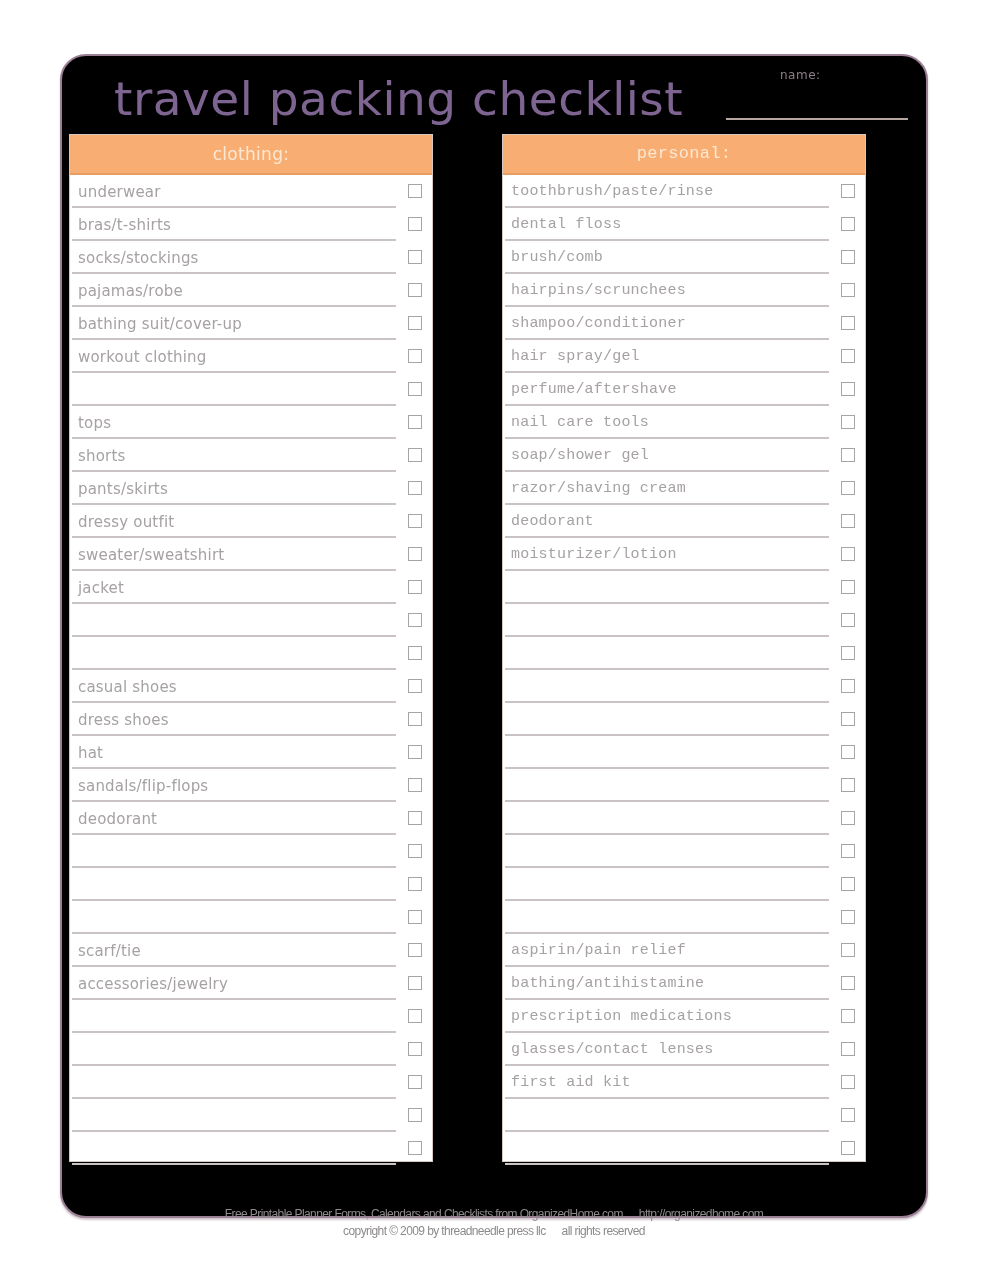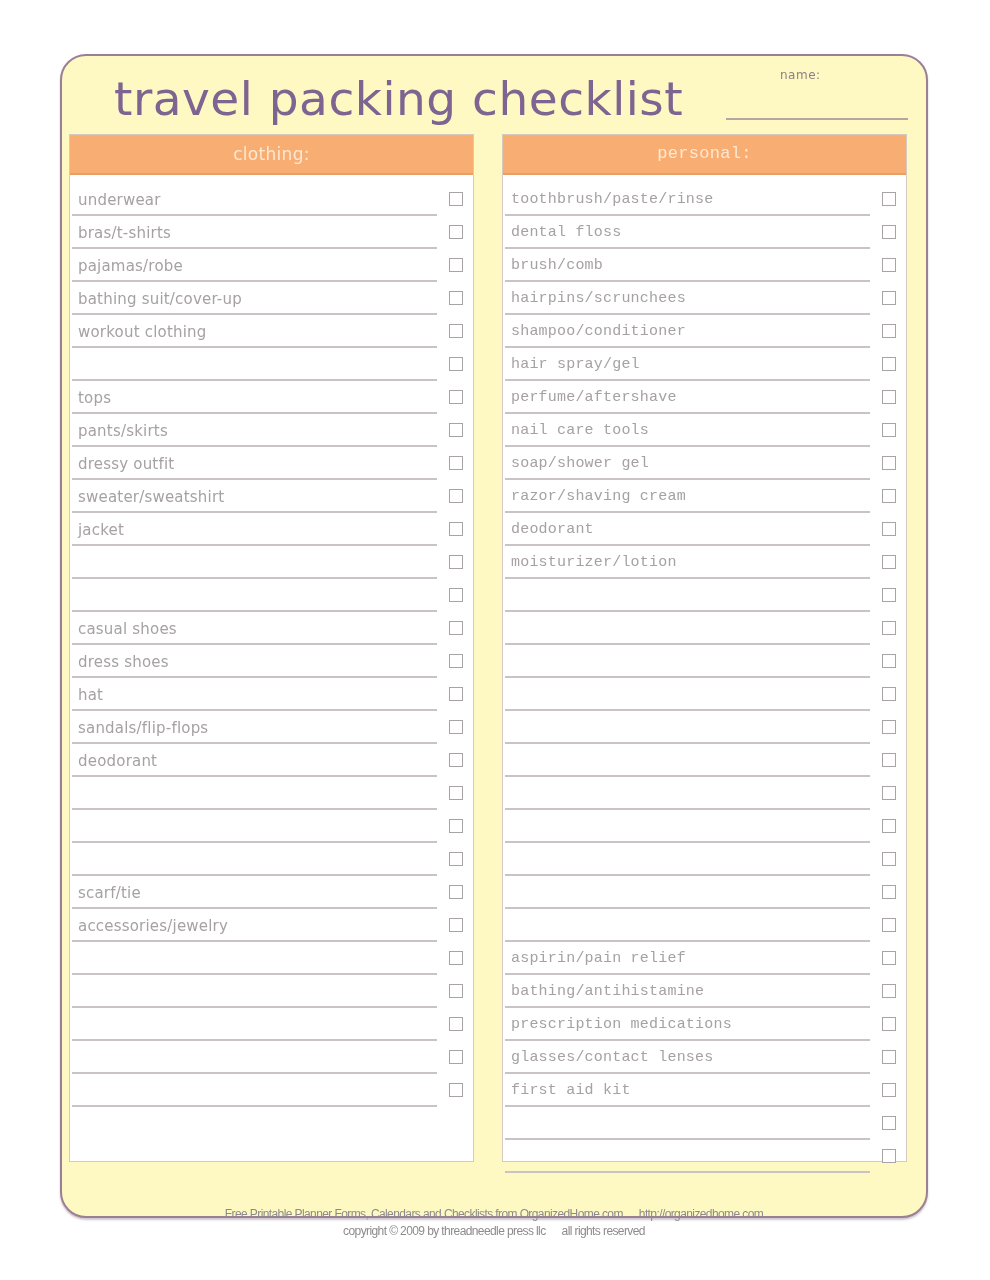--- a/index.html
+++ b/index.html
@@ -13,21 +13,21 @@
       position: relative;
       font-family: "DejaVu Sans", sans-serif;
       overflow: hidden;
     }
     .sheet {
       position: absolute;
       left: 60px;
       top: 54px;
       width: 868px;
       height: 1164px;
-      background: #fef9c3;
+      background: #000000;
       border: 2px solid #9b7f95;
       border-radius: 26px;
       box-sizing: border-box;
       box-shadow: 0 2px 2px rgba(120, 90, 110, 0.35);
     }
     .title {
       position: absolute;
       left: 52px;
       top: 8px;
       font-size: 47px;
@@ -49,40 +49,40 @@
       position: absolute;
       left: 664px;
       top: 62px;
       width: 182px;
       height: 0;
       border-top: 2px solid #b7a5a0;
     }
     .column {
       position: absolute;
       top: 78px;
-      width: 405px;
+      width: 364px;
       height: 1028px;
       background: #ffffff;
       border: 1px solid #d7c9bf;
       box-sizing: border-box;
     }
     .col-left { left: 7px; }
     .col-right { left: 440px; font-family: Liberation Mono, monospace; }
     .col-header {
       height: 38px;
       background: #f8ae72;
       border-bottom: 2px solid #e89f66;
       color: #fde8d4;
       text-align: center;
       font-size: 17px;
       line-height: 38px;
       letter-spacing: 0.3px;
     }
     .rows {
-      padding-top: 8px;
+      padding-top: 0px;
     }
     .row {
       position: relative;
       height: 33px;
       box-sizing: border-box;
     }
     .row-line {
       position: absolute;
       left: 2px;
       right: 36px;
@@ -141,20 +141,25 @@
           <span class="row-label">underwear</span>
           <div class="row-line"></div>
           <div class="checkbox"></div>
         </div>
         <div class="row">
           <span class="row-label">bras/t-shirts</span>
           <div class="row-line"></div>
           <div class="checkbox"></div>
         </div>
         <div class="row">
+          <span class="row-label">socks/stockings</span>
+          <div class="row-line"></div>
+          <div class="checkbox"></div>
+        </div>
+        <div class="row">
           <span class="row-label">pajamas/robe</span>
           <div class="row-line"></div>
           <div class="checkbox"></div>
         </div>
         <div class="row">
           <span class="row-label">bathing suit/cover-up</span>
           <div class="row-line"></div>
           <div class="checkbox"></div>
         </div>
         <div class="row">
@@ -162,20 +167,25 @@
           <div class="row-line"></div>
           <div class="checkbox"></div>
         </div>
         <div class="row">
           <span class="row-label"></span>
           <div class="row-line"></div>
           <div class="checkbox"></div>
         </div>
         <div class="row">
           <span class="row-label">tops</span>
+          <div class="row-line"></div>
+          <div class="checkbox"></div>
+        </div>
+        <div class="row">
+          <span class="row-label">shorts</span>
           <div class="row-line"></div>
           <div class="checkbox"></div>
         </div>
         <div class="row">
           <span class="row-label">pants/skirts</span>
           <div class="row-line"></div>
           <div class="checkbox"></div>
         </div>
         <div class="row">
           <span class="row-label">dressy outfit</span>

